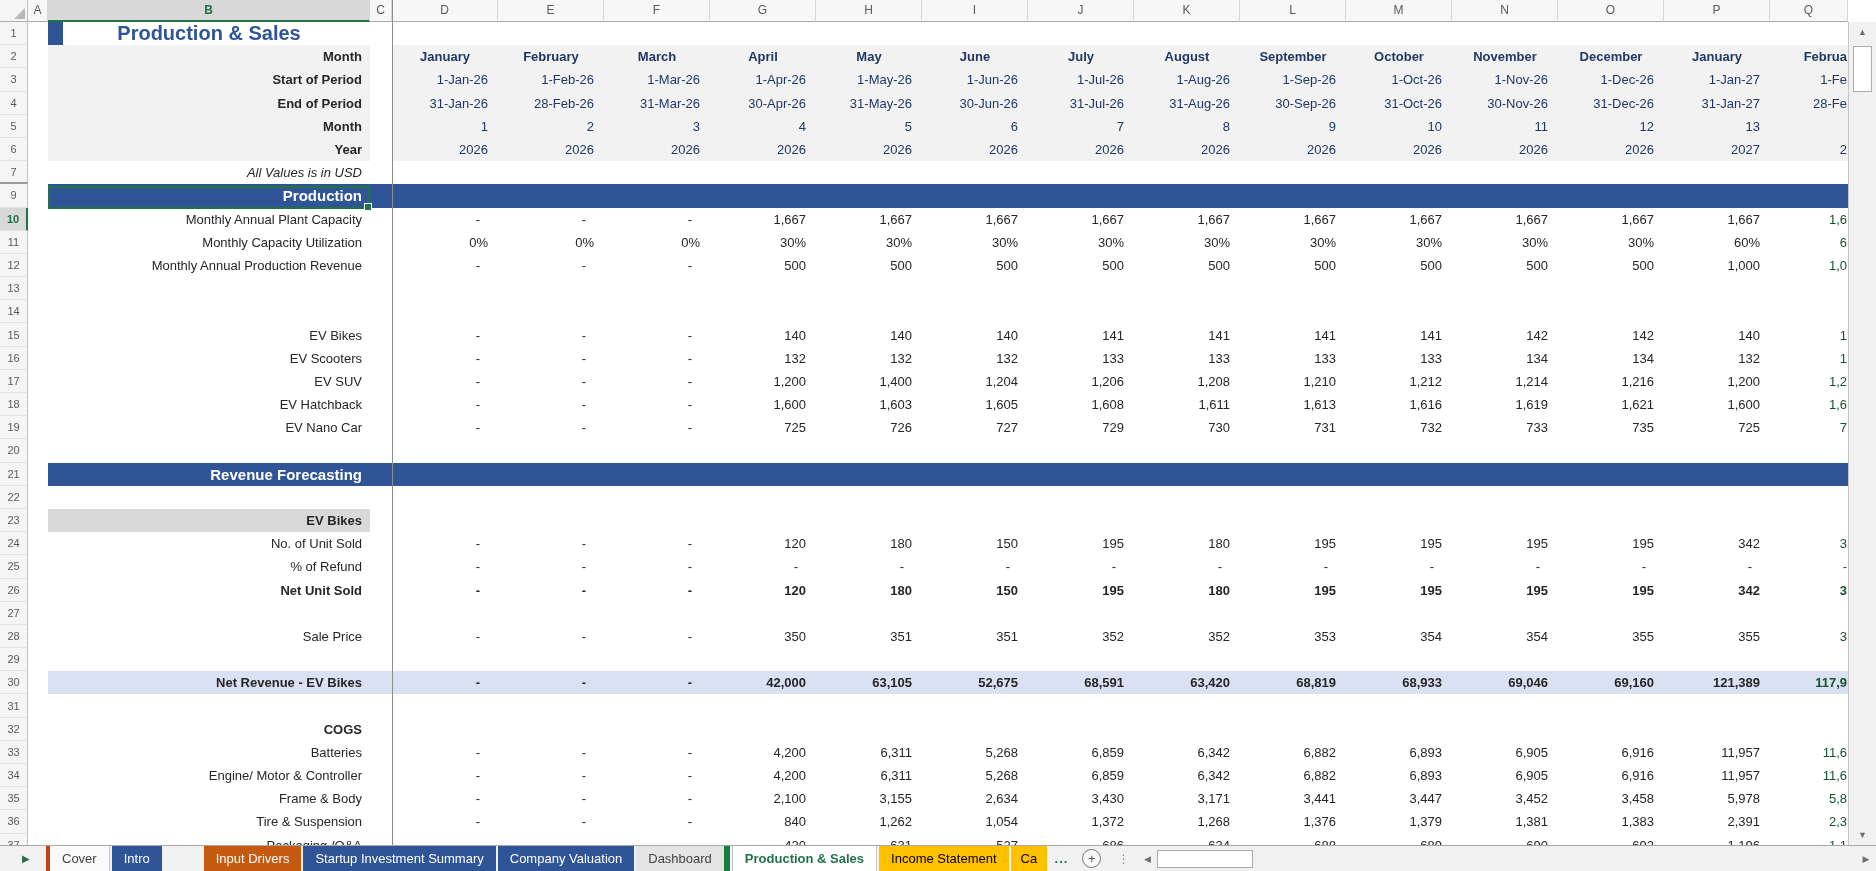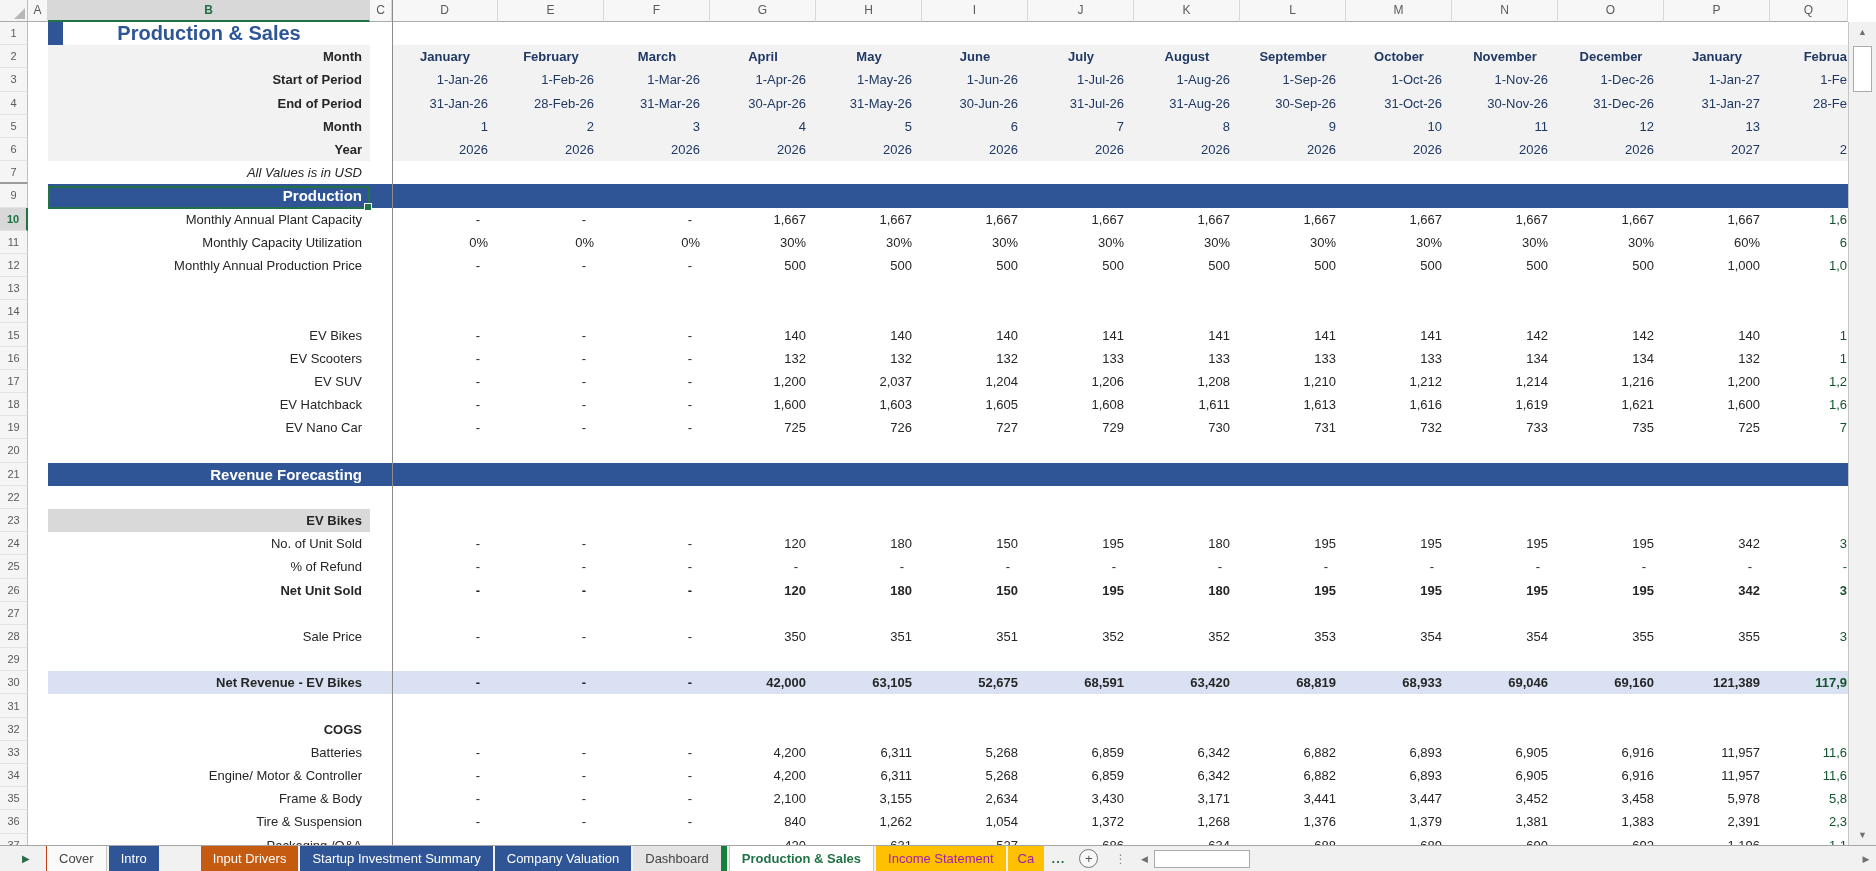--- a/index.html
+++ b/index.html
@@ -49,25 +49,25 @@
   
   .vsb{position:absolute;left:1848px;top:22px;width:28px;height:823px;background:#F1F1F1;border-left:1px solid #C6C6C6;box-sizing:border-box;}
   .vsb .arr{height:20px;display:flex;align-items:center;justify-content:center;font-size:9px;color:#707070;}
   .vsb .thumb{position:absolute;left:4px;top:24px;width:19px;height:46px;background:#FFFFFF;border:1px solid #ABABAB;box-sizing:border-box;}
   .vsb .arrdn{position:absolute;bottom:0;left:0;right:0;}
   
   .tabbar{position:absolute;left:0;top:845px;width:1876px;height:26px;background:#F1F1F1;border-top:1px solid #A6A6A6;
           box-sizing:border-box;display:flex;align-items:stretch;font-size:13px;z-index:8;}
   .tabnav{width:46px;flex:none;display:flex;align-items:center;padding-left:22px;box-sizing:border-box;color:#2B6B45;font-size:10px;}
   .tab{flex:none;display:flex;align-items:center;padding:0 12px;margin-right:2px;color:#444;cursor:pointer;white-space:nowrap;overflow:hidden;}
-  .tab-plain{background:#FAFAFA;border-right:1px solid #C9C9C9;border-left:1px solid #c2410c;text-align:center;}
+  .tab-plain{background:#FAFAFA;border-right:1px solid #C9C9C9;border-left:4px solid #c2410c;text-align:center;}
   .tab-gray{background:#E4E4E4;border-right:6px solid #15803d;}
   .tab-blue{background:#2F5597;color:#FFFFFF;}
   .tab-orange{background:#C55A11;color:#FFFFFF;margin-left:40px;}
-  .tab-gold{background:#FFC000;color:#a21caf;text-align:center;}
+  .tab-gold{background:#FFC000;color:#000000;text-align:center;}
   .tab-active{background:#FFFFFF;color:#217346;font-weight:bold;border-left:1px solid #C6C6C6;border-right:1px solid #C6C6C6;}
   .tab-clip{width:26px;padding:0 0 0 10px;}
   .more{color:#217346;font-weight:bold;padding:0 6px;display:flex;align-items:center;letter-spacing:1px;}
   .addbtn{width:17px;height:17px;border:1px solid #777;border-radius:50%;color:#555;display:flex;align-items:center;justify-content:center;
           font-size:13px;line-height:15px;align-self:center;margin:0 8px;background:#F8F8F8;}
   .kebab{color:#888;display:flex;align-items:center;padding:0 8px;font-size:12px;}
   .hsb-arrow{width:20px;display:flex;align-items:center;justify-content:center;color:#707070;font-size:9px;flex:none;}
   .hsb-thumb{width:96px;align-self:center;height:18px;background:#FFFFFF;border:1px solid #ABABAB;box-sizing:border-box;flex:none;}
   .hsb-track{flex:1;}
 </style>
@@ -297,21 +297,21 @@
         <div class="cv">30%</div>
         <div class="cv">30%</div>
         <div class="cv">30%</div>
         <div class="cv">30%</div>
         <div class="cv">60%</div>
         <div class="cq">6</div>
       </div>
       <div class="row">
         <div class="gutter">12</div>
         <div class="cA"></div>
-        <div class="cB">Monthly Annual Production Price</div>
+        <div class="cB">Monthly Annual Production Revenue</div>
         <div class="cC"></div>
         <div class="cv dash">-</div>
         <div class="cv dash">-</div>
         <div class="cv dash">-</div>
         <div class="cv">500</div>
         <div class="cv">500</div>
         <div class="cv">500</div>
         <div class="cv">500</div>
         <div class="cv">500</div>
         <div class="cv">500</div>
@@ -402,21 +402,21 @@
       </div>
       <div class="row">
         <div class="gutter">17</div>
         <div class="cA"></div>
         <div class="cB">EV SUV</div>
         <div class="cC"></div>
         <div class="cv dash">-</div>
         <div class="cv dash">-</div>
         <div class="cv dash">-</div>
         <div class="cv">1,200</div>
-        <div class="cv">2,037</div>
+        <div class="cv">1,400</div>
         <div class="cv">1,204</div>
         <div class="cv">1,206</div>
         <div class="cv">1,208</div>
         <div class="cv">1,210</div>
         <div class="cv">1,212</div>
         <div class="cv">1,214</div>
         <div class="cv">1,216</div>
         <div class="cv">1,200</div>
         <div class="cq">1,2</div>
       </div>

